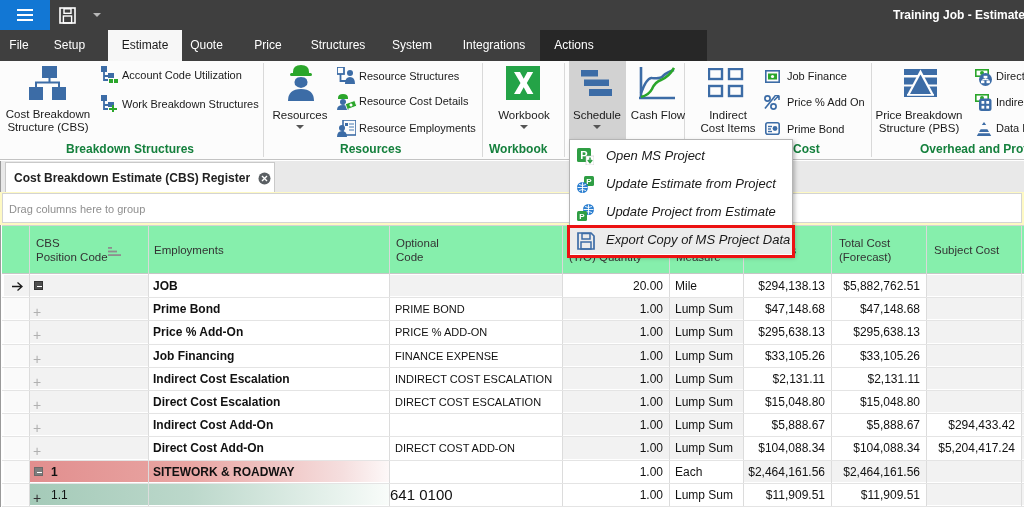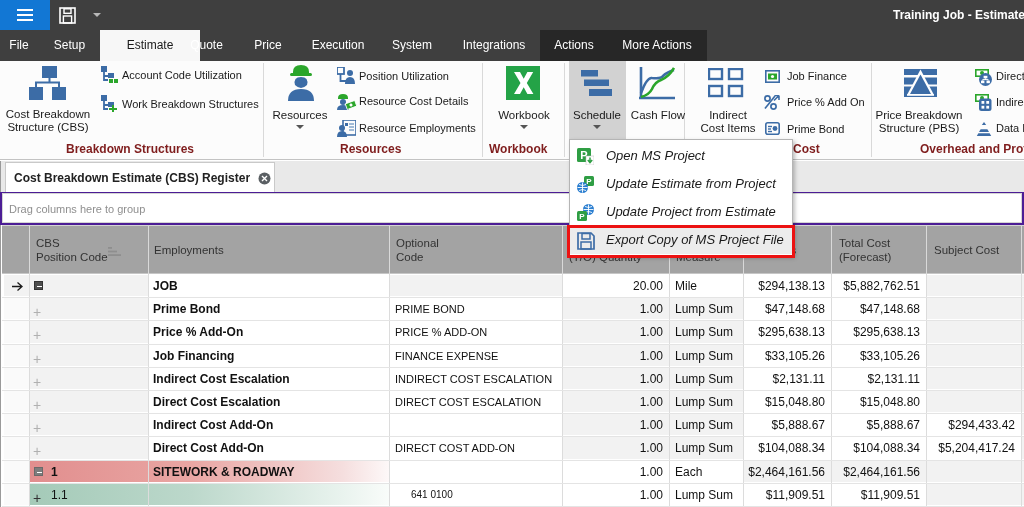--- a/index.html
+++ b/index.html
@@ -15,39 +15,39 @@
 
   
   #menubar { position:absolute; left:0; top:30px; width:1024px; height:31px; background:#3f3f3f; }
   .mtab { position:absolute; top:0; height:31px; line-height:31px; color:#fff; font-size:12px; text-align:center; }
   #tab-estimate { background:#f7f7f7; color:#1a1a1a; }
   #actionsbg { position:absolute; left:540px; top:0; width:167px; height:31px; background:#272727; }
 
   
   #ribbon { position:absolute; left:0; top:61px; width:1024px; height:99px; background:#fcfcfc; border-bottom:1px solid #c3c3c3; }
   .gsep { position:absolute; top:2px; height:94px; width:1px; background:#d9d9d9; }
-  .glabel { position:absolute; top:81px; font-size:12px; font-weight:bold; color:#7f1d1d; white-space:nowrap; }
+  .glabel { position:absolute; top:81px; font-size:12px; font-weight:bold; color:#15803d; white-space:nowrap; }
   .biglabel { position:absolute; font-size:11.5px; color:#1a1a1a; text-align:center; line-height:13px; white-space:nowrap; }
   .smalltxt { position:absolute; font-size:11px; color:#1a1a1a; white-space:nowrap; }
   .caret { position:absolute; width:0; height:0; border-left:4px solid transparent; border-right:4px solid transparent; border-top:4px solid #555; }
   #schedbtn { position:absolute; left:569px; top:0; width:57px; height:78px; background:#d2d2d2; }
 
   
   #tabstrip { position:absolute; left:0; top:161px; width:1024px; height:31px; background:#e9e9e9; border-left:1px solid #9a9a9a; }
   #doctab { position:absolute; left:4px; top:1px; width:270px; height:30px; background:#fff; border:1px solid #c9c9c9; border-bottom:none; }
   #doctab span { position:absolute; left:8px; top:8px; font-size:12px; font-weight:bold; color:#222; white-space:nowrap; }
 
   
-  #dragrow { position:absolute; left:0px; top:192px; width:1024px; height:33px; background:#4c1d95; }
+  #dragrow { position:absolute; left:0px; top:192px; width:1024px; height:33px; background:#fef9c3; }
   #dragbox { position:absolute; left:2px; top:1px; width:1020px; height:30px; border:1px solid #d4d4d4; background:#fff; }
   #dragrow span { position:absolute; left:9px; top:11px; font-size:11px; color:#8f8f8f; }
 
   
   #grid { position:absolute; left:0; top:225px; width:1024px; height:282px; background:#fff; border-left:1px solid #9a9a9a; }
-  #ghead { position:absolute; left:1px; top:0; width:1023px; height:49px; background:#a3a3a3; border-top:1px solid #d4d4d4; border-bottom:1px solid #c6c6c6; }
+  #ghead { position:absolute; left:1px; top:0; width:1023px; height:49px; background:#86efac; border-top:1px solid #d4d4d4; border-bottom:1px solid #c6c6c6; }
   .hv { position:absolute; top:0; height:49px; width:1px; background:#d9d9d9; }
   .ht { position:absolute; font-size:11.5px; color:#333; line-height:13.5px; }
   .row { position:absolute; left:1px; width:1023px; background:#fff; border-bottom:1px solid #e4e4e4; }
   .cell { position:absolute; top:0; bottom:1px; font-size:12px; color:#111; line-height:22px; overflow:hidden; white-space:nowrap; }
   .cv { position:absolute; top:0; bottom:0; width:1px; background:#dcdcdc; }
   .gray { background:#f2f2f2; }
   .num { text-align:right; padding-right:6px; }
 
   
   #menu { position:absolute; left:569px; top:139px; width:224px; height:117px; background:#fff; border:1px solid #b5b5b5; box-shadow:2px 2px 4px rgba(0,0,0,0.25); z-index:50; }
@@ -76,28 +76,27 @@
       <rect x="4.4" y="9" width="8.2" height="7" fill="none" stroke="#fff" stroke-width="1.4"></rect>
     </svg>
     <div class="caret" style="left:93px;top:13px;border-top-color:#b8b8b8"></div>
     <div id="title">Training Job - Estimate</div>
   </div>
 
   <div id="menubar">
     <div id="actionsbg"></div>
     <div class="mtab" style="left:0px;width:38px;">File</div>
     <div class="mtab" style="left:47px;width:45px;">Setup</div>
-    <div class="mtab" id="tab-estimate" style="left:100px;width:100px;">Estimate</div>
+    <div class="mtab" id="tab-estimate" style="left:108px;width:74px;">Estimate</div>
     <div class="mtab" style="left:183px;width:47px;">Quote</div>
     <div class="mtab" style="left:247px;width:42px;">Price</div>
-    <div class="mtab" style="left:305px;width:66px;">Execution</div>
+    <div class="mtab" style="left:305px;width:66px;">Structures</div>
     <div class="mtab" style="left:386px;width:52px;">System</div>
     <div class="mtab" style="left:456px;width:76px;">Integrations</div>
     <div class="mtab" style="left:545px;width:58px;">Actions</div>
-    <div class="mtab" style="left:615px;width:84px;">More Actions</div>
   </div>
 
   <div id="ribbon">
     <div class="gsep" style="left:263px"></div>
     <div class="gsep" style="left:482px"></div>
     <div class="gsep" style="left:564px"></div>
     <div class="gsep" style="left:684px"></div>
     <div class="gsep" style="left:871px"></div>
     <div id="schedbtn"></div>
 
@@ -135,21 +134,21 @@
       <path d="M2 37 Q2 25 15 25 Q28 25 28 37 Z" fill="#3c6ca6"></path>
     </svg>
     <div class="biglabel" style="left:270px;top:48px;width:60px;">Resources</div>
     <div class="caret" style="left:296px;top:64px"></div>
     <svg class="abs" style="left:337px;top:6px" width="19" height="17" viewBox="0 0 19 17">
       <rect x="0" y="0" width="7" height="7" fill="none" stroke="#3c6ca6" stroke-width="1.8"></rect>
       <path d="M3.5 7 V14 H9" stroke="#3c6ca6" stroke-width="1.8" fill="none"></path>
       <circle cx="13" cy="6" r="3" fill="#3c6ca6"></circle>
       <path d="M8 17 Q8 10 13 10 Q18 10 18 17 Z" fill="#3c6ca6"></path>
     </svg>
-    <div class="smalltxt" style="left:359px;top:9px">Position Utilization</div>
+    <div class="smalltxt" style="left:359px;top:9px">Resource Structures</div>
     <svg class="abs" style="left:337px;top:32px" width="20" height="17" viewBox="0 0 20 17">
       <path d="M1 5 Q1 1 6 1 Q11 1 11 5 L11 6 L1 6 Z" fill="#2ba62b"></path>
       <circle cx="6" cy="9" r="3" fill="#3c6ca6"></circle>
       <path d="M0 17 Q0 12 6 12 Q12 12 12 17 Z" fill="#3c6ca6"></path>
       <g transform="rotate(-20 14 12)">
           <rect x="9" y="9" width="10" height="6" fill="#2ba62b" stroke="#fff" stroke-width="0.8"></rect>
           <circle cx="14" cy="12" r="1.5" fill="#fff"></circle>
         </g>
     </svg>
     <div class="smalltxt" style="left:359px;top:34px">Resource Cost Details</div>
@@ -586,21 +585,21 @@
           <div class="cv" style="left:1019px"></div>
         </div>
     <div class="row" style="top:259px;height:23px">
           <div style="position:absolute;left:27px;top:0;bottom:1px;width:360px;background:linear-gradient(to right,#a4cab8 0%,#bcd8cb 45%,#e9f3ee 87%,#f9fcfa 100%)"></div>
           <div class="cell" style="background:#fafafa;left:2px;width:25px;line-height:22px;"></div>
           <div class="cell" style="left:27px;width:119px;line-height:22px;">
             <div style="position:absolute;left:4px;top:3px;font-size:14px;color:#333">+</div>
             <span style="position:absolute;left:22px;">1.1</span>
           </div>
           <div class="cell" style="left:387px;width:173px;line-height:22px;">
-            <span style="position:absolute;left:22px;font-size:10px">641 0100</span>
+            <span style="position:absolute;left:1px;font-size:15px">641 0100</span>
           </div>
           <div class="cell num" style="left:560px;width:107px;line-height:22px;">1.00</div>
           <div class="cell" style="left:667px;width:74px;line-height:22px;">
             <span style="position:absolute;left:6px">Lump Sum</span>
           </div>
           <div class="cell num" style="left:741px;width:88px;line-height:22px;">$11,909.51</div>
           <div class="cell num" style="left:829px;width:95px;line-height:22px;">$11,909.51</div>
           <div class="cell gray num" style="left:924px;width:95px;line-height:22px;"></div>
           <div class="cell gray" style="left:1019px;width:4px;line-height:22px;"></div>
           <div class="cv" style="left:27px"></div>
@@ -643,18 +642,18 @@
         <text x="5" y="15" font-family="Liberation Sans" font-size="8" font-weight="bold" fill="#fff" text-anchor="middle">P</text>
       </svg>
       <span>Update Project from Estimate</span>
     </div>
     <div class="mi" style="top:86px;background:#ececec;height:28px">
       <svg width="18" height="18" viewBox="0 0 18 18">
         <path d="M1 1 H14 L17 4 V17 H1 Z" fill="none" stroke="#3c6ca6" stroke-width="1.7"></path>
         <rect x="5" y="1.5" width="8" height="5.5" fill="none" stroke="#3c6ca6" stroke-width="1.5"></rect>
         <rect x="4" y="10" width="10" height="7" fill="none" stroke="#3c6ca6" stroke-width="1.5"></rect>
       </svg>
-      <span>Export Copy of MS Project File</span>
+      <span>Export Copy of MS Project Data</span>
     </div>
   </div>
   <div id="redrect"></div>
 
 </div>
 
 </body></html>

